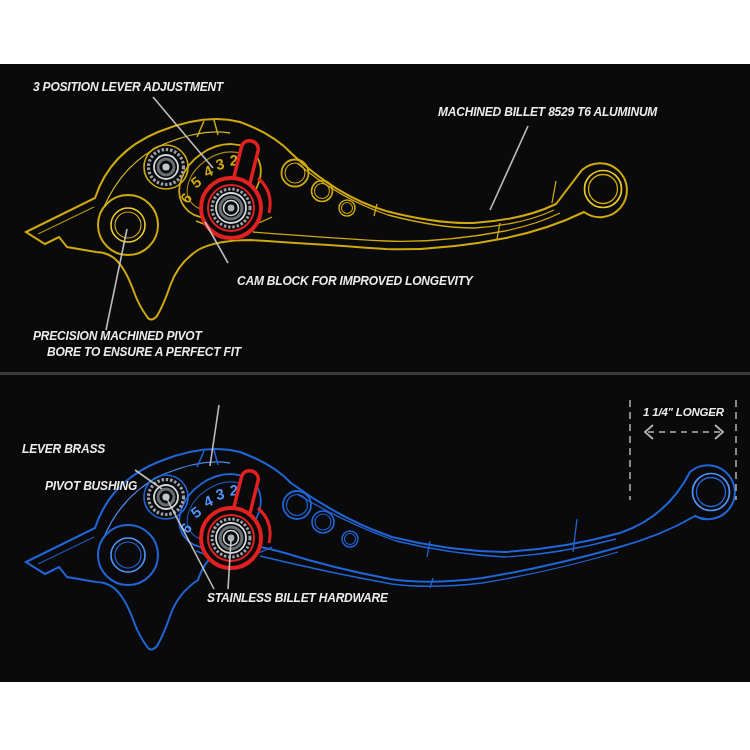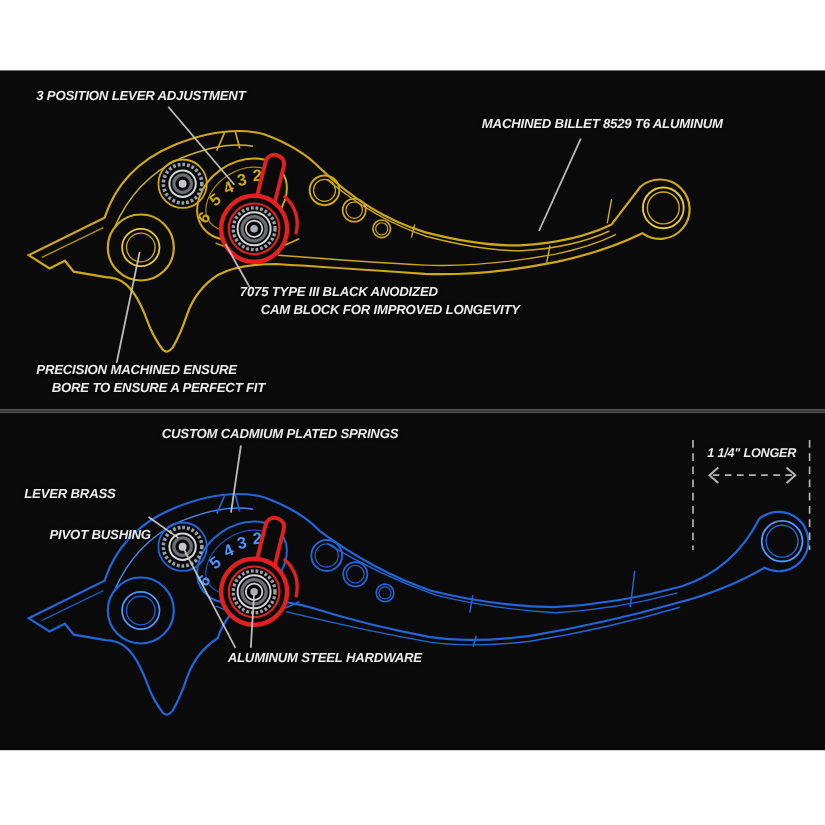--- a/index.html
+++ b/index.html
@@ -193,24 +193,22 @@
     <g class="fn s-leader" stroke-width="1.6" opacity="0.92">
       <path d="M219 405 L210 466"></path>
       <path d="M135 470 L162 489"></path>
       <path d="M167 499 L214 589"></path>
       <path d="M231 540 L228 589"></path>
     </g>
   </svg>
 
   <div class="callout" style="left:33px;top:80px;">3 POSITION LEVER ADJUSTMENT</div>
   <div class="callout" style="left:438px;top:105px;">MACHINED BILLET 8529 T6 ALUMINUM</div>
-  <div class="callout" style="left:218px;top:258px;">7075 TYPE III BLACK ANODIZED</div>
   <div class="callout" style="left:237px;top:274px;font-style:italic;">CAM BLOCK FOR IMPROVED LONGEVITY</div>
-  <div class="callout" style="left:33px;top:329px;">PRECISION MACHINED ENSURE</div>
+  <div class="callout" style="left:33px;top:329px;">PRECISION MACHINED PIVOT</div>
   <div class="callout" style="left:47px;top:345px;">BORE TO ENSURE A PERFECT FIT</div>
 
-  <div class="callout" style="left:147px;top:387px;">CUSTOM CADMIUM PLATED SPRINGS</div>
   <div class="callout" style="left:22px;top:442px;">LEVER BRASS</div>
   <div class="callout" style="left:45px;top:465px;margin-top:14px;">PIVOT BUSHING</div>
-  <div class="callout" style="left:207px;top:591px;">ALUMINUM STEEL HARDWARE</div>
+  <div class="callout" style="left:207px;top:591px;">STAINLESS BILLET HARDWARE</div>
   <div class="callout small" style="left:643px;top:406px;">1 1/4" LONGER</div>
 
 </div>
 
 </body></html>

